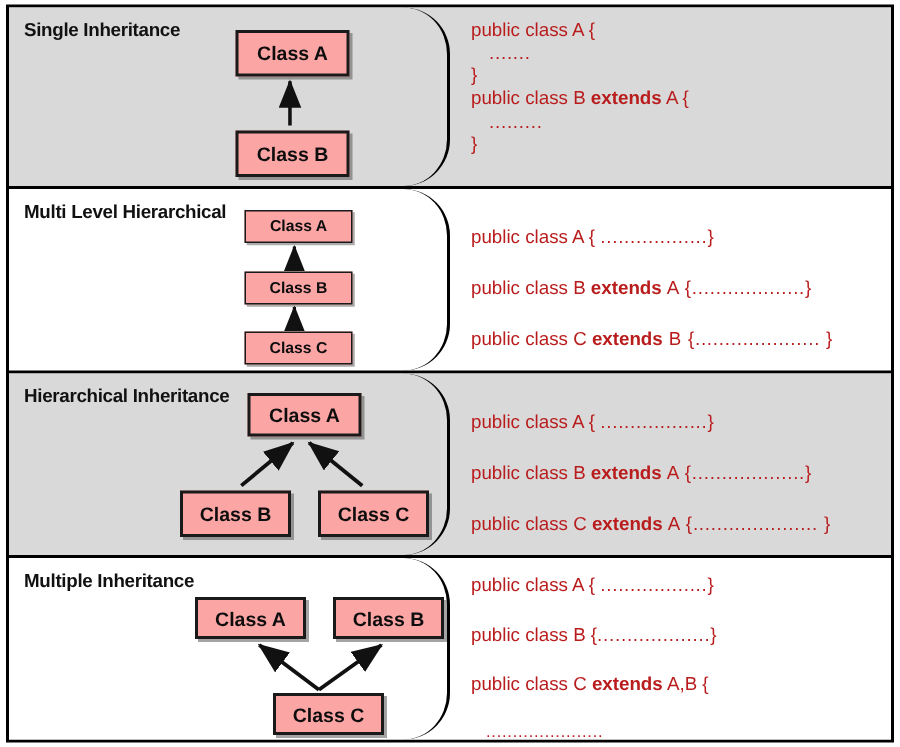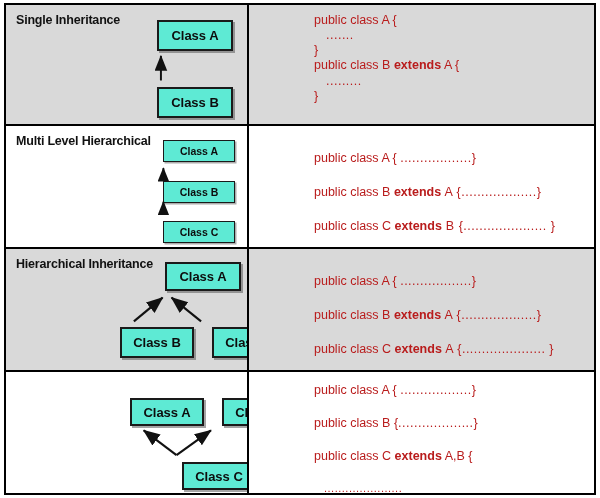--- a/index.html
+++ b/index.html
@@ -27,44 +27,45 @@
     left: 0; width: 100%;
     border-bottom: 2px solid #000000;
   }
   .row.last { border-bottom: none; }
   .row.gray  { background: #d9d9d9; }
   .row.white { background: #ffffff; }
 
   .cell-left {
     position: absolute;
     left: 0; top: 0; bottom: 0;
-    width: 243px;
+    width: 294px;
     border-right: 2px solid #000000;
     overflow: hidden;
+    border-radius: 31px;
   }
   .cell-right {
     position: absolute;
     left: 294px; top: 0; right: 0; bottom: 0;
     overflow: hidden;
   }
 
   .row-title {
     position: absolute;
     left: 10px; top: 8px;
     font-size: 12.5px;
     font-weight: bold;
     color: #111111;
     letter-spacing: -0.2px;
     white-space: nowrap;
   }
 
   
   .cbox {
     position: absolute;
-    background: #5eead4;
+    background: #fca5a5;
     border: 2px solid #1a1a1a;
     box-shadow: 2px 2px 0 rgba(90,90,90,0.55);
     display: flex;
     align-items: center;
     justify-content: center;
     font-size: 13px;
     font-weight: bold;
     color: #0d0d0d;
     white-space: nowrap;
   }
@@ -182,20 +183,21 @@
         <div class="code spaced">
           <div class="ln"><span>public class A { </span><b></b><span class="dots">..................}</span></div>
           <div class="ln"><span>public class B </span><b>extends</b><span class="dots"> A {...................}</span></div>
           <div class="ln"><span>public class C </span><b>extends</b><span class="dots"> A {..................... }</span></div>
         </div>
       </div>
     </div>
 
     <div class="row white last" style="top:367px; height:121px;">
       <div class="cell-left">
+        <div class="row-title">Multiple Inheritance</div>
 
         <div class="cbox" style="left:124px; top:26px; width:74px; height:28px;">Class A</div>
         <div class="cbox" style="left:216px; top:26px; width:74px; height:28px;">Class B</div>
         <div class="cbox" style="left:176px; top:90px; width:74px; height:28px;">Class C</div>
 
         <svg class="arrows" viewBox="0 0 294 121">
           <defs>
             <marker id="ah4" markerWidth="9" markerHeight="9" refX="7.5" refY="3.2" orient="auto">
               <path d="M0,0 L8,3.2 L0,6.4 z" fill="#111"></path>
             </marker>

